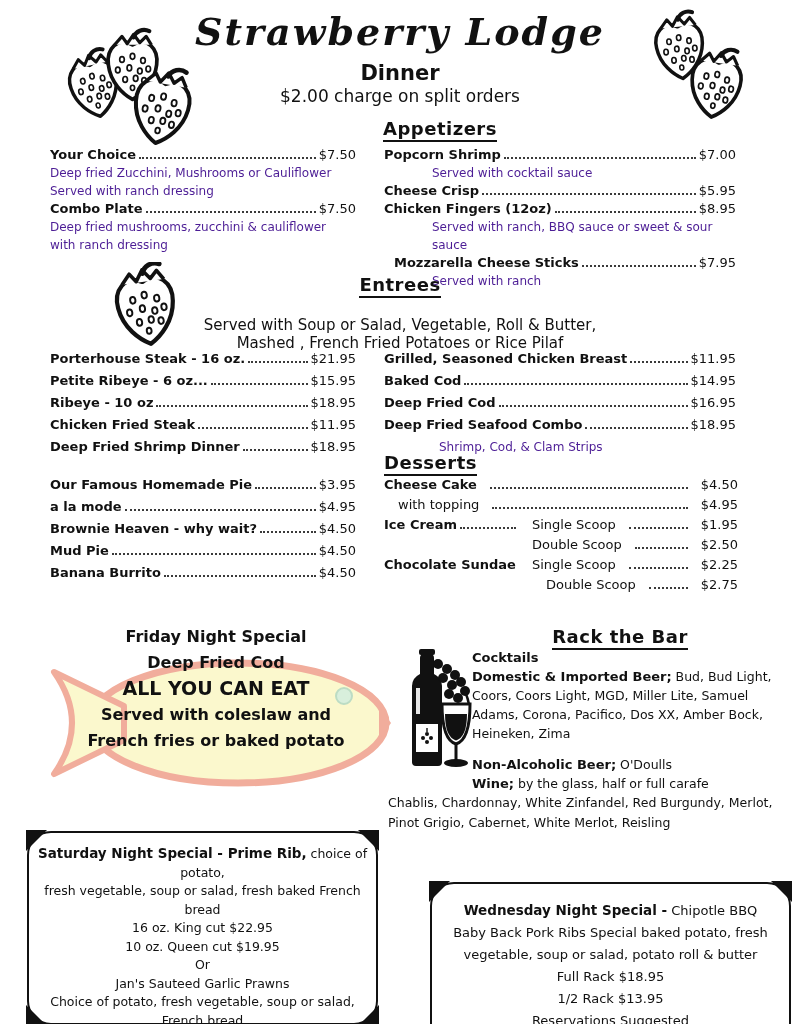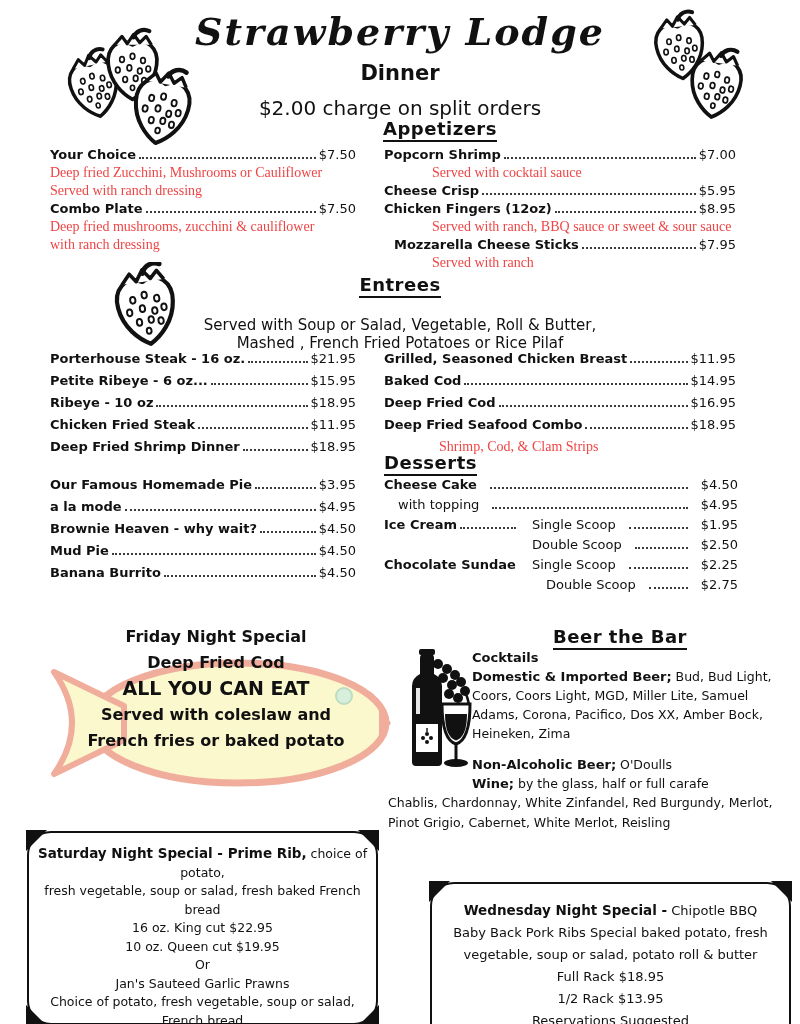--- a/index.html
+++ b/index.html
@@ -5,34 +5,34 @@
   html,body{margin:0;padding:0;background:#e8e8e8;}
   .page{position:relative;width:800px;height:1024px;background:#ffffff;margin:0 auto;
         font-family:"DejaVu Sans",sans-serif;color:#111;overflow:hidden;}
   .abs{position:absolute;}
 
   
   .title-block{left:0;right:0;top:10px;text-align:center;}
   .menu-title{font-family:"DejaVu Serif",serif;font-style:italic;font-weight:bold;
               font-size:38px;letter-spacing:2px;line-height:44px;}
   .menu-sub{font-size:21px;font-weight:bold;margin-top:7px;}
-  .menu-note{font-size:20px;margin-top:11px;}
+  .menu-note{font-size:17px;margin-top:1px;}
 
   
   .sec-head{font-size:18px;font-weight:bold;letter-spacing:.5px;}
   .sec-head span{display:inline-block;border-bottom:2px solid #111;padding-bottom:1px;}
   .centered{left:0;right:0;text-align:center;}
 
   
   .col{line-height:18px;}
   .row{display:flex;align-items:baseline;}
   .nm{font-weight:bold;font-size:13px;white-space:nowrap;}
   .dots{flex:1;border-bottom:2px dotted #3a3a3a;margin:0 3px 3px 3px;min-width:8px;}
   .pr{font-size:13px;white-space:nowrap;}
-  .desc{font-size:14px;color:#ef4444;font-family:Liberation Serif, serif;}
+  .desc{font-size:12px;color:#4c1d95;}
   .ind{padding-left:48px;}
   .ind2{padding-left:10px;}
   .sp .row{margin-bottom:4px;}
   .sp2 .row{margin-bottom:2px;gap:10px;}
   .subtitle{font-size:15px;line-height:18px;}
   .icehead{display:flex;align-items:baseline;width:132px;flex:none;}
   .icehead .dots{margin-right:0;}
   .scoop{font-size:13px;white-space:nowrap;padding-left:6px;}
 
   
@@ -304,21 +304,21 @@
   </div>
   <div class="abs friday" style="left:40px;top:628px;">
     <div>Friday Night Special</div>
     <div>Deep Fried Cod</div>
     <div class="big">ALL YOU CAN EAT</div>
     <div>Served with coleslaw and</div>
     <div>French fries or baked potato</div>
   </div>
 
   <div class="abs sec-head" style="left:470px;top:626px;width:300px;text-align:center;">
-    <span>Beer the Bar</span>
+    <span>Rack the Bar</span>
   </div>
   <div class="abs" style="left:386px;top:644px;">
     <svg width="90" height="128" viewBox="0 0 90 128">
       <path d="M26,42 L26,118 Q26,122 30,122 L52,122 Q56,122 56,118 L56,42 Q56,34 48,30 L48,14 Q48,10 44,10 L38,10 Q34,10 34,14 L34,30 Q26,34 26,42 Z" fill="#111"></path>
       <rect x="33" y="5" width="16" height="6" rx="2" fill="#111"></rect>
       <rect x="30" y="44" width="4" height="26" fill="#fff" opacity="0.9"></rect>
       <rect x="30" y="80" width="22" height="28" fill="#fff"></rect>
       <g fill="#111">
         <circle cx="41" cy="90" r="2"></circle>
           <circle cx="37" cy="94" r="2"></circle>

